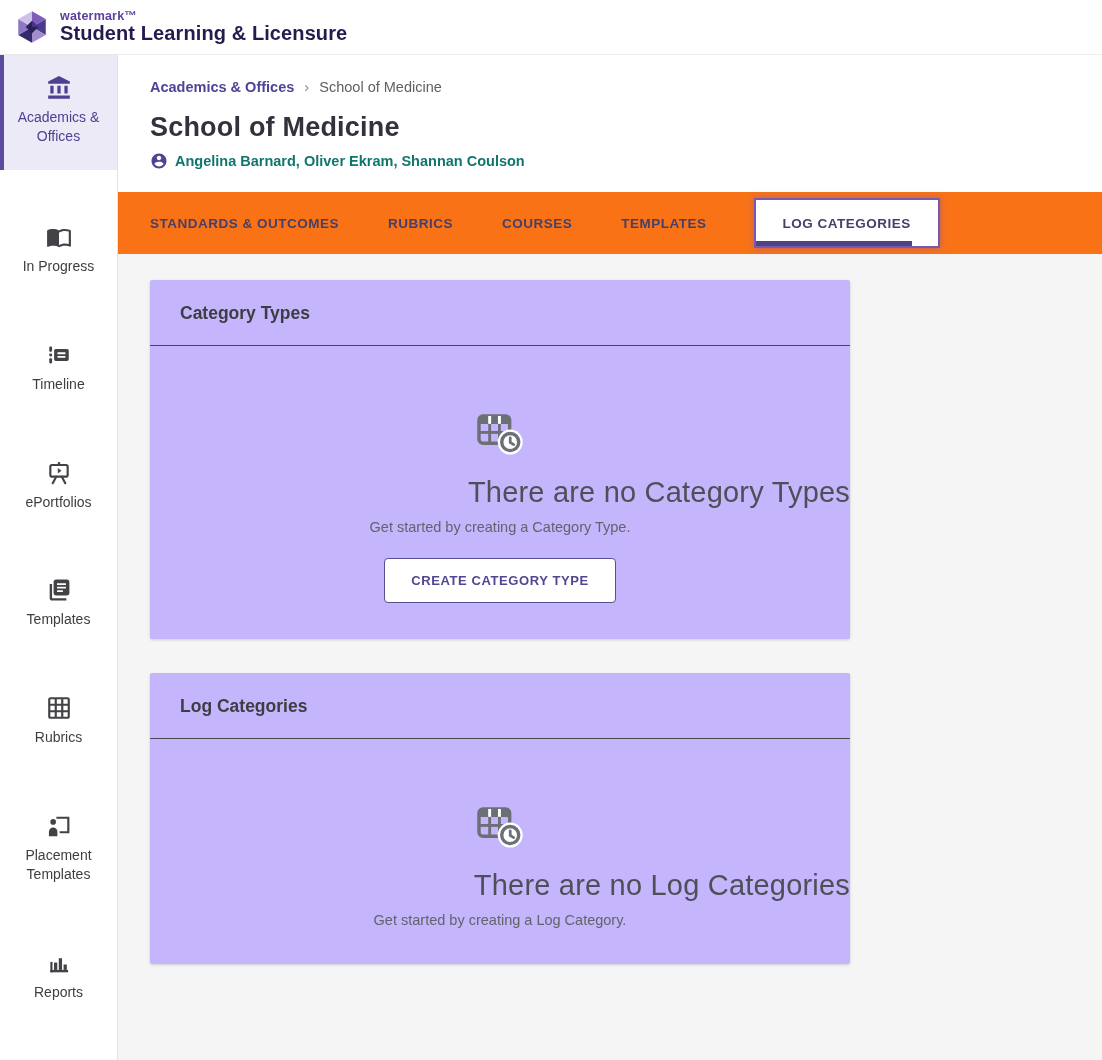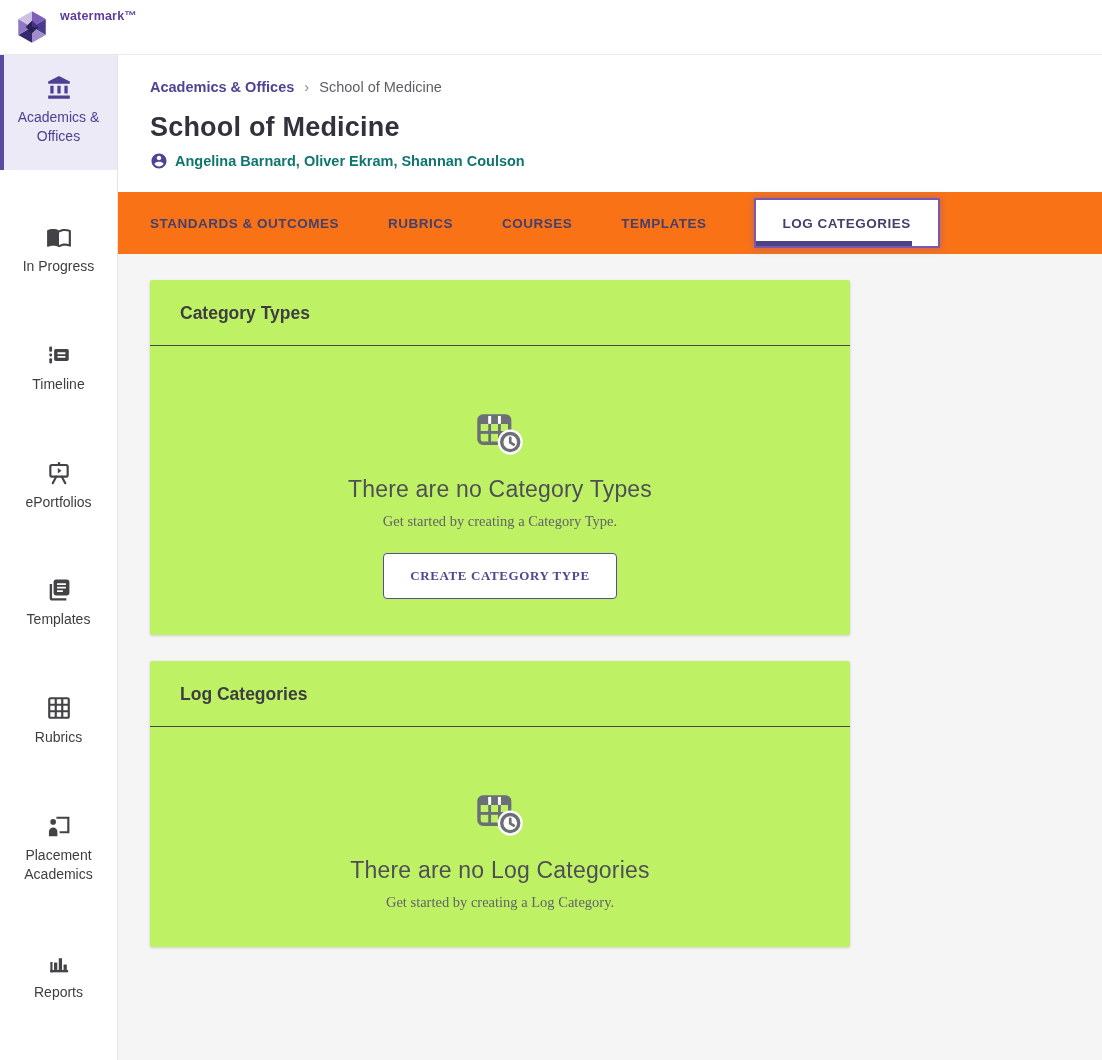--- a/index.html
+++ b/index.html
@@ -48,30 +48,30 @@
   .tab { font-size:13.5px; font-weight:bold; letter-spacing:.5px; color:#45406b;
          text-transform:uppercase; cursor:pointer; white-space:nowrap; }
   .tab.active { position:relative; background:#fff; border:2px solid #7b57ad;
                 box-shadow:0 0 7px rgba(124,88,174,.55); padding:16px 27px 15px;
                 margin-left:-2px; }
   .tab.active::after { content:""; position:absolute; left:0; bottom:0; width:86%; height:5px;
                        background:#4d4387; }
 
   
   .content { flex:1; background:#f5f5f5; padding:26px 0 0 32px; overflow:hidden; }
-  .card { width:700px; background:#bef264; box-shadow:0 1px 3px rgba(0,0,0,.16);
-          border-radius:2px; margin-bottom:26px; }
+  .card { width:700px; background:#c4b5fd; box-shadow:0 1px 3px rgba(0,0,0,.16);
+          border-radius:2px; margin-bottom:34px; }
   .card-head { padding:23px 30px 21px; font-size:17.5px; font-weight:bold; color:#3d3d42;
                border-bottom:1px solid #46464b; }
   .card-body { text-align:center; padding:64px 0 36px; }
   .empty-icon { color:#6b6f76; }
-  .empty-title { font-size:23px; color:#4f4f57; margin-top:16px; letter-spacing:.2px; }
-  .empty-sub { font-size:14.5px; color:#63636a; margin-top:10px;font-family:Liberation Serif, serif; }
+  .empty-title { font-size:29px; color:#4f4f57; margin-top:16px; letter-spacing:.2px;text-align:right; }
+  .empty-sub { font-size:14.5px; color:#63636a; margin-top:10px; }
   .outline-btn { margin-top:23px; background:#fff; border:1px solid #57508f; border-radius:4px;
-                 color:#4f4791; font-family:Liberation Serif, serif; font-size:13px;
+                 color:#4f4791; font-family:Liberation Sans, sans-serif; font-size:13px;
                  font-weight:bold; letter-spacing:.6px; padding:14px 26px; cursor:pointer; }
 </style>
 </head>
 <body>
 
 <div class="app">
 
   <header class="topbar">
     <div class="logo-wrap">
       <svg width="38" height="38" viewBox="0 0 36 36">
@@ -79,20 +79,21 @@
         <polygon points="18,18 31,10.5 31,25.5" fill="#4b3b8f"></polygon>
         <polygon points="18,18 31,25.5 18,33" fill="#a18ccd"></polygon>
         <polygon points="18,18 18,33 5,25.5" fill="#35296b"></polygon>
         <polygon points="18,18 5,25.5 5,10.5" fill="#8d78c6"></polygon>
         <polygon points="18,18 5,10.5 18,3" fill="#cdc1e6"></polygon>
         <polygon points="18,12 24,18 18,24 12,18" fill="#2b2157"></polygon>
         <polygon points="18,12 24,18 18,18" fill="#463387"></polygon>
       </svg>
       <div class="brand-block">
         <span class="brand-word">watermark™</span>
+        <span class="brand-product">Student Learning &amp; Licensure</span>
       </div>
     </div>
   </header>
 
   <nav class="sidebar">
 
     <div class="nav-item active">
       <svg width="26" height="26" viewBox="0 0 24 24" fill="currentColor">
         <path d="M12 1 2 6v2h20V6L12 1zM4 10h3v7H4v-7zm6.5 0h3v7h-3v-7zM17 10h3v7h-3v-7zM2 19h20v3H2v-3z"></path>
       </svg>
@@ -141,21 +142,21 @@
       </svg>
       <span class="nav-label">Rubrics</span>
     </div>
 
     <div class="nav-item">
       <svg width="26" height="26" viewBox="0 0 24 24" fill="currentColor">
         <path d="M9.6 4.4h11v13.4h-8" fill="none" stroke="currentColor" stroke-width="2"></path>
         <circle cx="6.6" cy="8.2" r="2.6"></circle>
         <path d="M2.7 21.5v-4.3c0-2.2 1.75-3.9 3.9-3.9s3.9 1.7 3.9 3.9v4.3z"></path>
       </svg>
-      <span class="nav-label">Placement Academics</span>
+      <span class="nav-label">Placement Templates</span>
     </div>
 
     <div class="nav-item">
       <svg width="26" height="26" viewBox="0 0 24 24" fill="currentColor">
         <rect x="4" y="11" width="2" height="9.6"></rect>
         <rect x="4" y="18.4" width="16.4" height="2.2"></rect>
         <rect x="7.4" y="11.6" width="3" height="6.8"></rect>
         <rect x="11.8" y="7.6" width="3" height="10.8"></rect>
         <rect x="16.2" y="13.4" width="3" height="5"></rect>
       </svg>

